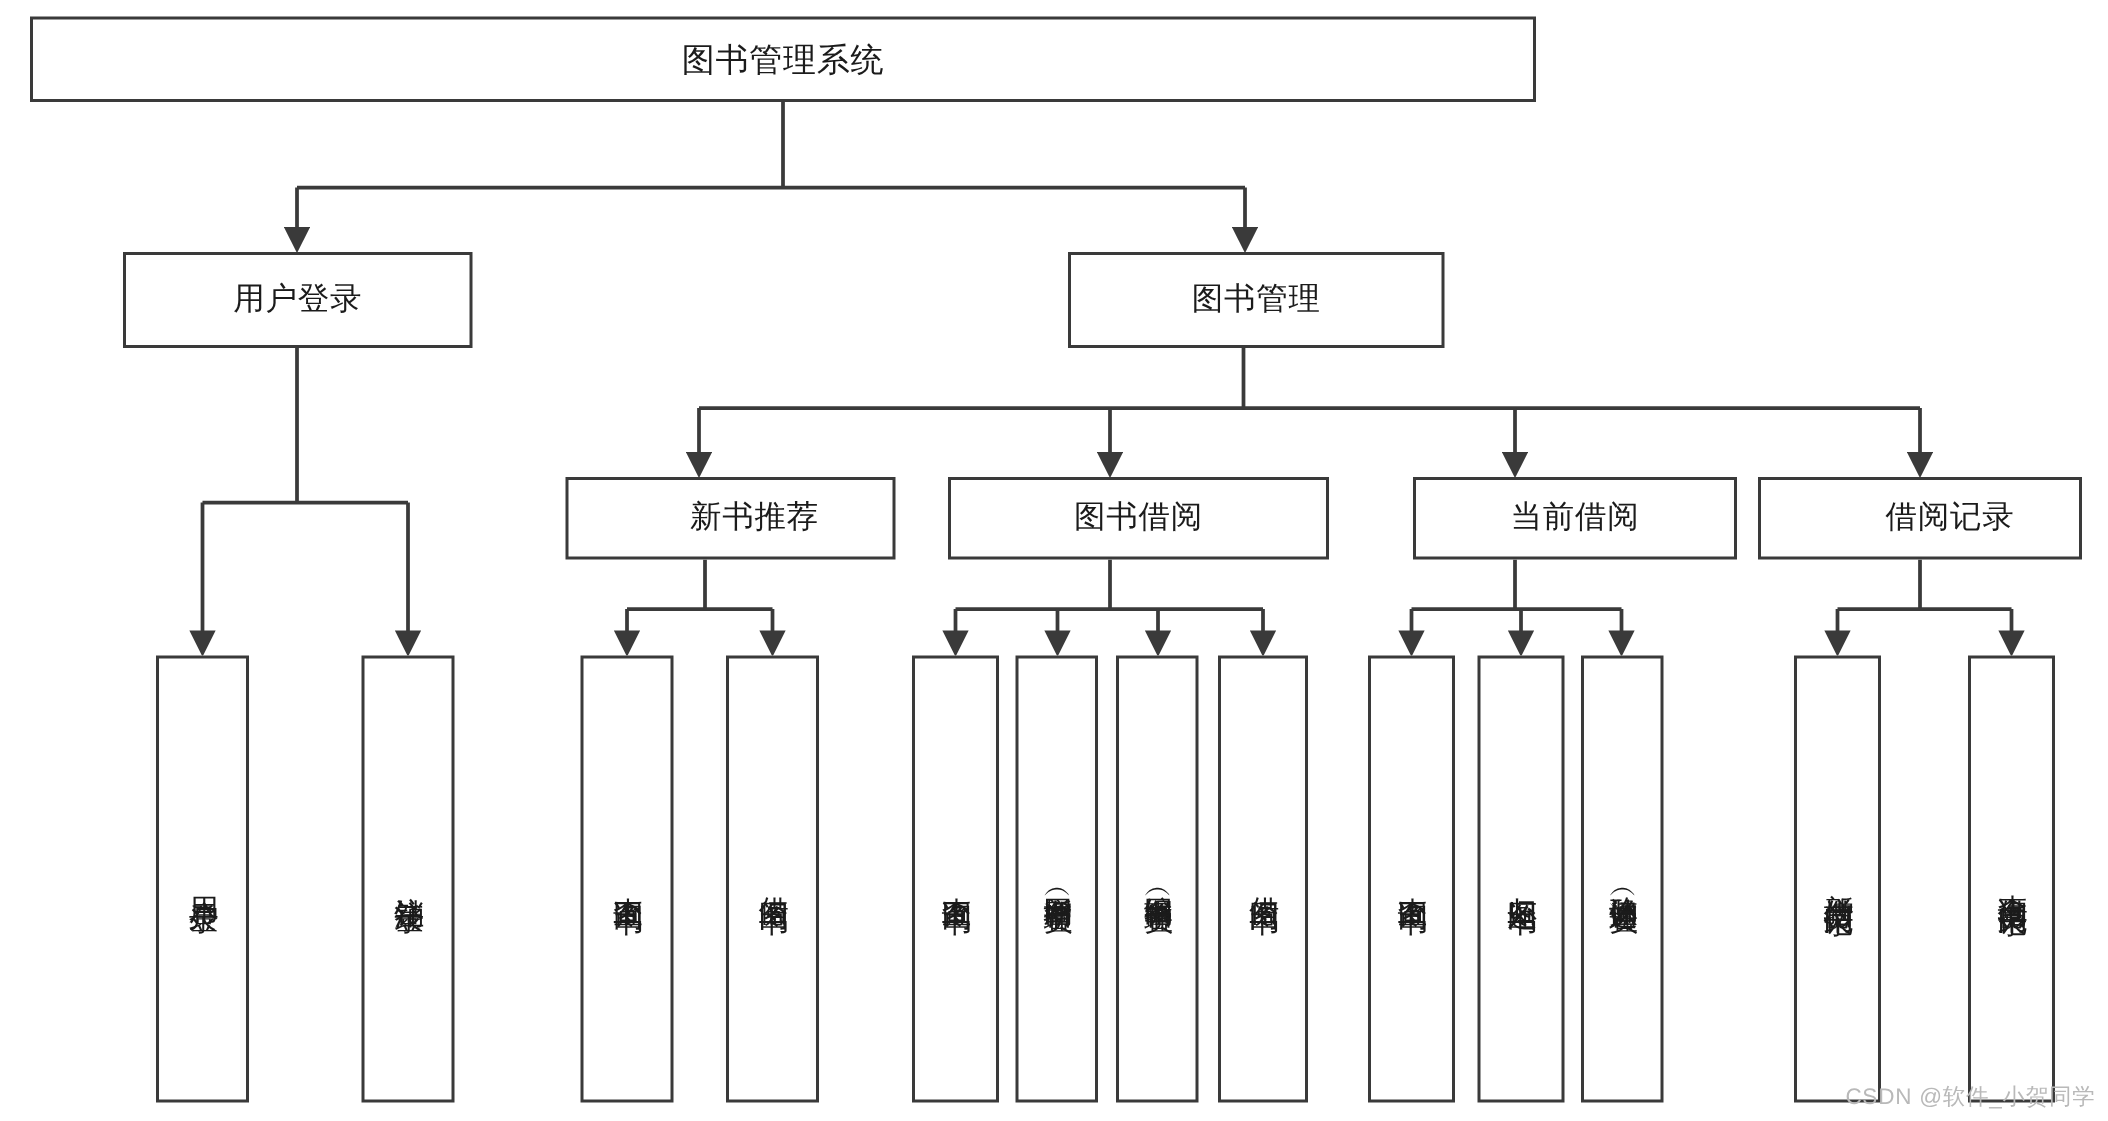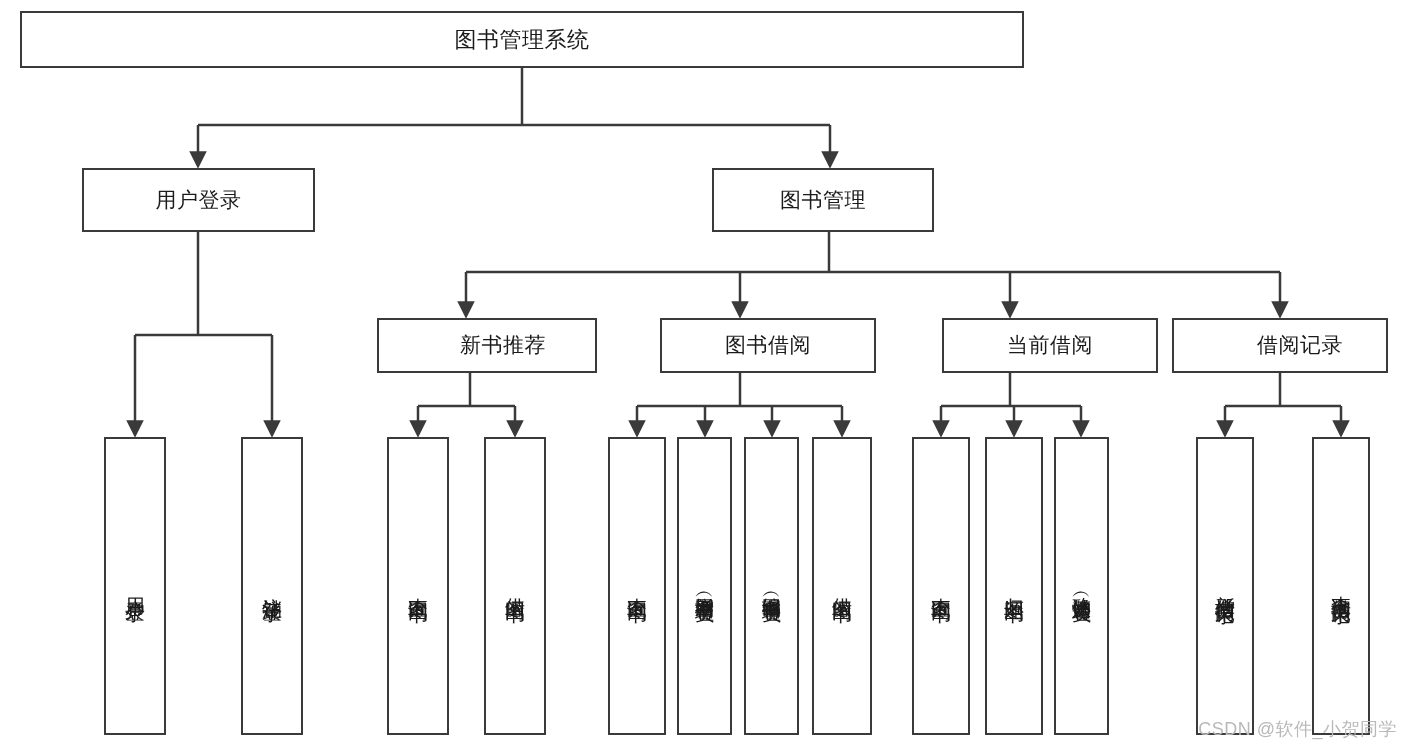--- a/index.html
+++ b/index.html
@@ -63,21 +63,21 @@
     white-space: nowrap;
   }
   .node.vert.narrow .node-label {
     font-size: 19px;
     letter-spacing: 1px;
   }
   #watermark {
     position: absolute;
     right: 8px;
     bottom: 6px;
-    font-size: 18px;
+    font-size: 15px;
     color: #b9b9b9;
     letter-spacing: 0.5px;
     z-index: 3;
     white-space: nowrap;
   }
 </style>
 </head>
 <body>
 
 <div id="canvas">
@@ -133,28 +133,28 @@
     </g>
   </svg>
 
   <div class="node horiz root" style="left:20px; top:11px; width:1004px; height:57px;">
     <span class="node-label">图书管理系统</span>
   </div>
 
   <div class="node horiz" style="left:82px; top:168px; width:233px; height:64px;">
     <span class="node-label">用户登录</span>
   </div>
-  <div class="node horiz" style="left:712px; top:168px; width:222px; height:64px;">
+  <div class="node horiz" style="left:712px; top:168px; width:251px; height:64px;">
     <span class="node-label">图书管理</span>
   </div>
 
   <div class="node horiz" style="left:377px; top:318px; width:220px; height:55px;padding-left:32px;">
     <span class="node-label">新书推荐</span>
   </div>
-  <div class="node horiz" style="left:660px; top:318px; width:216px; height:55px;">
+  <div class="node horiz" style="left:632px; top:318px; width:254px; height:55px;">
     <span class="node-label">图书借阅</span>
   </div>
   <div class="node horiz" style="left:902px; top:318px; width:216px; height:55px;margin-left:40px;">
     <span class="node-label">当前借阅</span>
   </div>
   <div class="node horiz" style="left:1172px; top:318px; width:216px; height:55px;padding-left:40px;">
     <span class="node-label">借阅记录</span>
   </div>
 
   <div class="node vert" style="left:104px; top:437px; width:62px; height:298px;">

